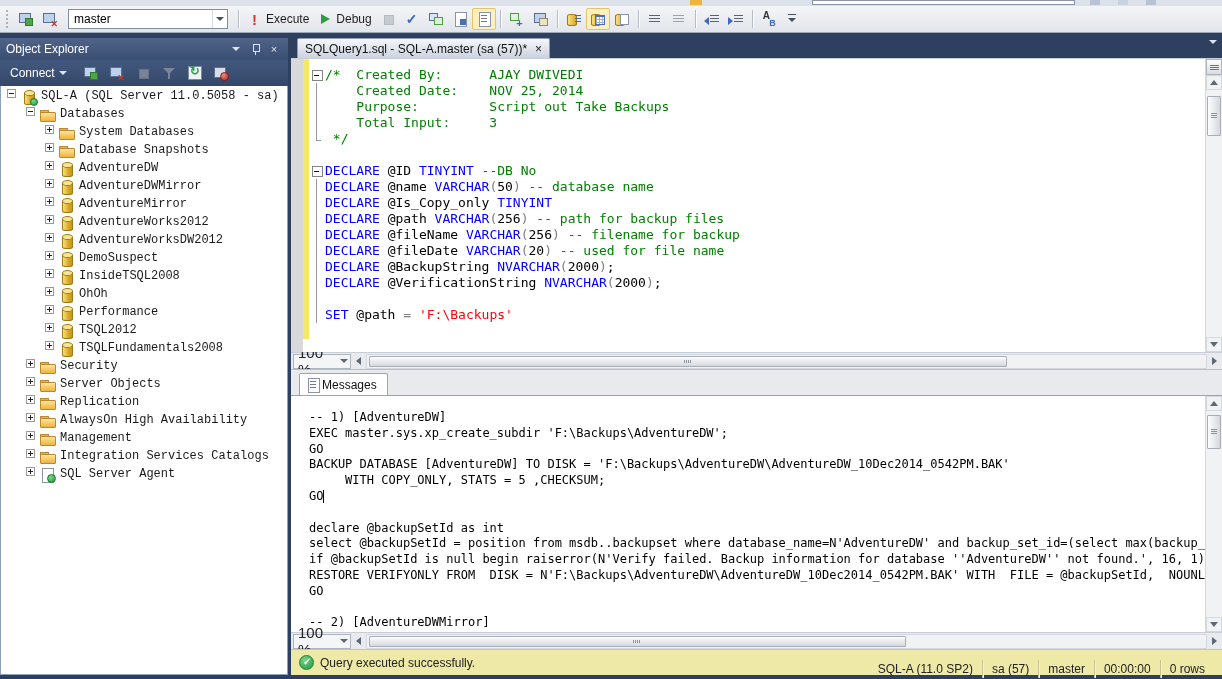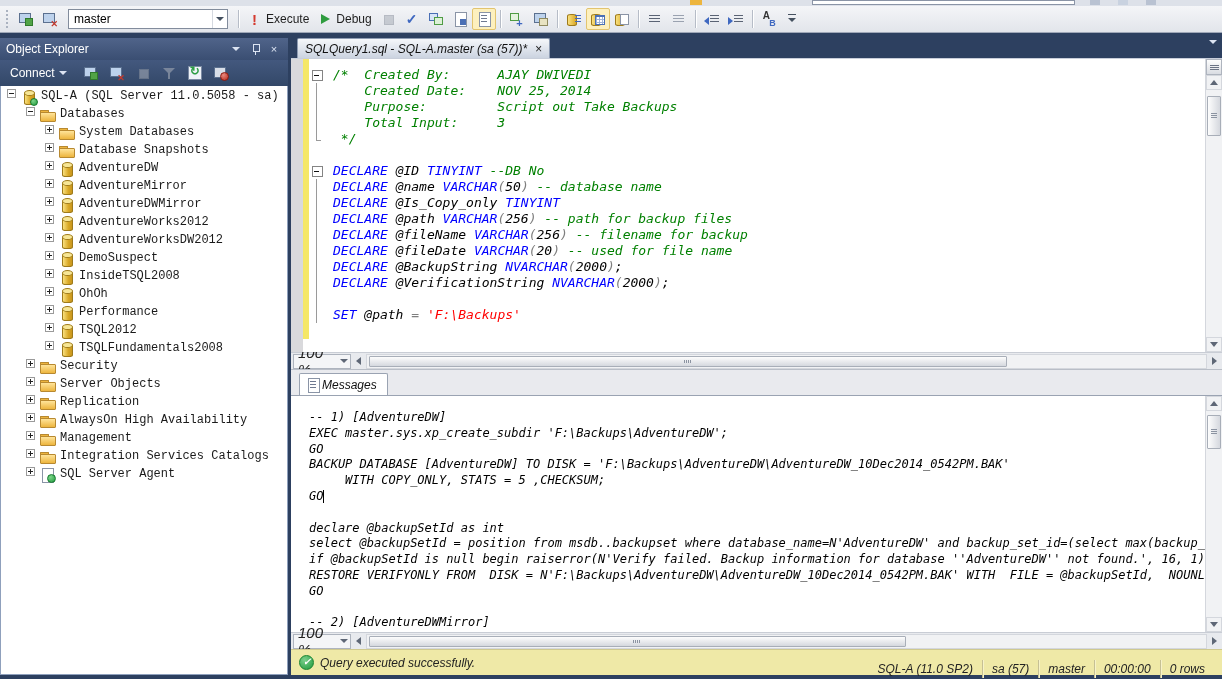--- a/index.html
+++ b/index.html
@@ -98,34 +98,34 @@
   .exp.plus::after { content:""; position:absolute; top:1px; bottom:1px; left:3px; width:1px; background:#222; }
   .ti { width:16px; height:16px; position:relative; flex:none; margin-left:5px; }
   .ti-folder::before { content:""; position:absolute; left:0px; top:3px; width:7px; height:3px; background:#EDB53E; border:1px solid #B88930; border-bottom:none; border-radius:1px 1px 0 0; }
   .ti-folder::after { content:""; position:absolute; left:0px; top:5px; width:14px; height:8px; background:linear-gradient(#FFE49A,#EDB53E); border:1px solid #B88930; border-radius:1px; }
   .ti-db::before, .ti-server::before, .ti-agent.cyl::before { content:""; position:absolute; left:3px; top:3px; width:9px; height:11px; background:linear-gradient(90deg,#F9E07E,#D9A827 60%,#C9961D); border:1px solid #9E7A1A; border-radius:4px/2px; }
   .ti-db::after, .ti-server::after { content:""; position:absolute; left:3px; top:1px; width:9px; height:4px; background:#F7E695; border:1px solid #9E7A1A; border-radius:50%; }
   .ti-server i { position:absolute; right:-1px; bottom:-1px; width:8px; height:8px; border-radius:50%; background:radial-gradient(circle at 35% 30%,#7ED58A,#1F9A3D); border:1px solid #157A2E; }
   .ti-agent::before { content:""; position:absolute; left:2px; top:1px; width:10px; height:13px; background:#fff; border:1px solid #8A94A6; }
   .ti-agent::after { content:""; position:absolute; right:0px; bottom:0px; width:7px; height:7px; border-radius:50%; background:radial-gradient(circle at 35% 30%,#7ED58A,#1F9A3D); border:1px solid #157A2E; }
   
-  .right-panel { position:absolute; top:38px; left:291px; right:0; bottom:4px; display:flex; flex-direction:column;font-style:italic; }
+  .right-panel { position:absolute; top:38px; left:291px; right:0; bottom:4px; display:flex; flex-direction:column; }
   .tabstrip { height:20px; display:flex; align-items:flex-end; position:relative; }
   .doc-tab { display:flex; align-items:center; height:20px; margin-left:6px; padding:0 7px;
     background:linear-gradient(#F5F7FA,#CBD3E0); border:1px solid #8E9CB3; border-bottom:none;
     border-radius:2px 2px 0 0; font-size:12px; color:#111; }
   .doc-tab .x { margin-left:8px; font-size:12px; color:#222; line-height:1; }
   .tab-drop { position:absolute; right:5px; top:6px; }
   
   .editor-area { height:294px; background:#fff; display:flex; position:relative; border-top:1px solid #C8CEDA; }
   .ed-content { flex:1; position:relative; overflow:hidden; }
   .ed-margin { position:absolute; left:0; top:0; bottom:0; width:12px; background:#D9D9DC; }
   .ed-change { position:absolute; left:12px; top:0; width:6px; height:280px; background:#F5E767; }
   .ed-lines { position:absolute; left:18px; top:8px; right:0; }
-  .eline { display:flex; height:16px;gap:8px; }
+  .eline { display:flex; height:16px; }
   .fold { width:16px; position:relative; flex:none; }
   .fold.box::before { content:""; position:absolute; left:3px; top:3px; width:9px; height:9px; border:1px solid #848484; background:#fff; }
   .fold.box::after { content:""; position:absolute; left:5px; top:8px; width:5px; height:1px; background:#111; }
   .fold.v::before { content:""; position:absolute; left:7px; top:0; width:1px; height:16px; background:#9a9a9a; }
   .fold.end::before { content:""; position:absolute; left:7px; top:0; width:1px; height:9px; background:#9a9a9a; }
   .fold.end::after { content:""; position:absolute; left:7px; top:9px; width:5px; height:1px; background:#9a9a9a; }
   .code { white-space:pre; font-family:"DejaVu Sans Mono","Liberation Mono",monospace; font-size:13px; line-height:16px; color:#000; }
   .tk-kw { color:#0000FF; } .tk-cmt { color:#008000; } .tk-str { color:#FF0000; }
   .tk-id { color:#000; } .tk-p { color:#7F7F7F; } .tk-n { color:#000; }
   
@@ -326,26 +326,26 @@
           <span class="lbl">Database Snapshots</span>
         </div>
         <div class="trow" style="padding-left: 44px;">
           <span class="exp plus"></span>
           <span class="ti ti-db"></span>
           <span class="lbl">AdventureDW</span>
         </div>
         <div class="trow" style="padding-left: 44px;">
           <span class="exp plus"></span>
           <span class="ti ti-db"></span>
+          <span class="lbl">AdventureDWMirror</span>
+        </div>
+        <div class="trow" style="padding-left: 44px;">
+          <span class="exp plus"></span>
+          <span class="ti ti-db"></span>
           <span class="lbl">AdventureMirror</span>
-        </div>
-        <div class="trow" style="padding-left: 44px;">
-          <span class="exp plus"></span>
-          <span class="ti ti-db"></span>
-          <span class="lbl">AdventureDWMirror</span>
         </div>
         <div class="trow" style="padding-left: 44px;">
           <span class="exp plus"></span>
           <span class="ti ti-db"></span>
           <span class="lbl">AdventureWorks2012</span>
         </div>
         <div class="trow" style="padding-left: 44px;">
           <span class="exp plus"></span>
           <span class="ti ti-db"></span>
           <span class="lbl">AdventureWorksDW2012</span>

